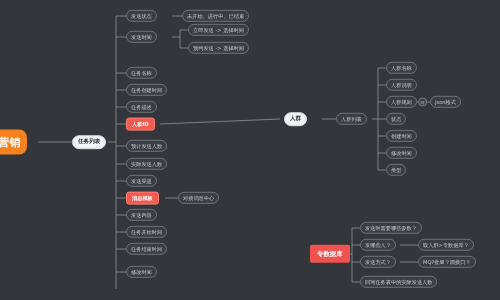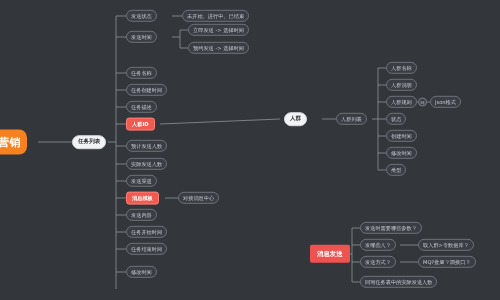--- a/index.html
+++ b/index.html
@@ -235,21 +235,21 @@
     <span>创建时间</span>
   </div>
   <div class="node n-dark" style="left:386px;top:153px;">
     <span>修改时间</span>
   </div>
   <div class="node n-dark" style="left:386px;top:170px;">
     <span>类型</span>
   </div>
 
   <div class="node n-redblock" style="left:310px;top:254px;">
-    <span>消息发送</span>
+    <span>专数据库</span>
   </div>
 
   <div class="node n-dark" style="left:360px;top:228px;">
     <span>发送时需要哪些参数？</span>
   </div>
   <div class="node n-dark" style="left:360px;top:245px;">
     <span>发哪些人？</span>
   </div>
   <div class="node n-dark" style="left:360px;top:262px;">
     <span>发送方式？</span>

